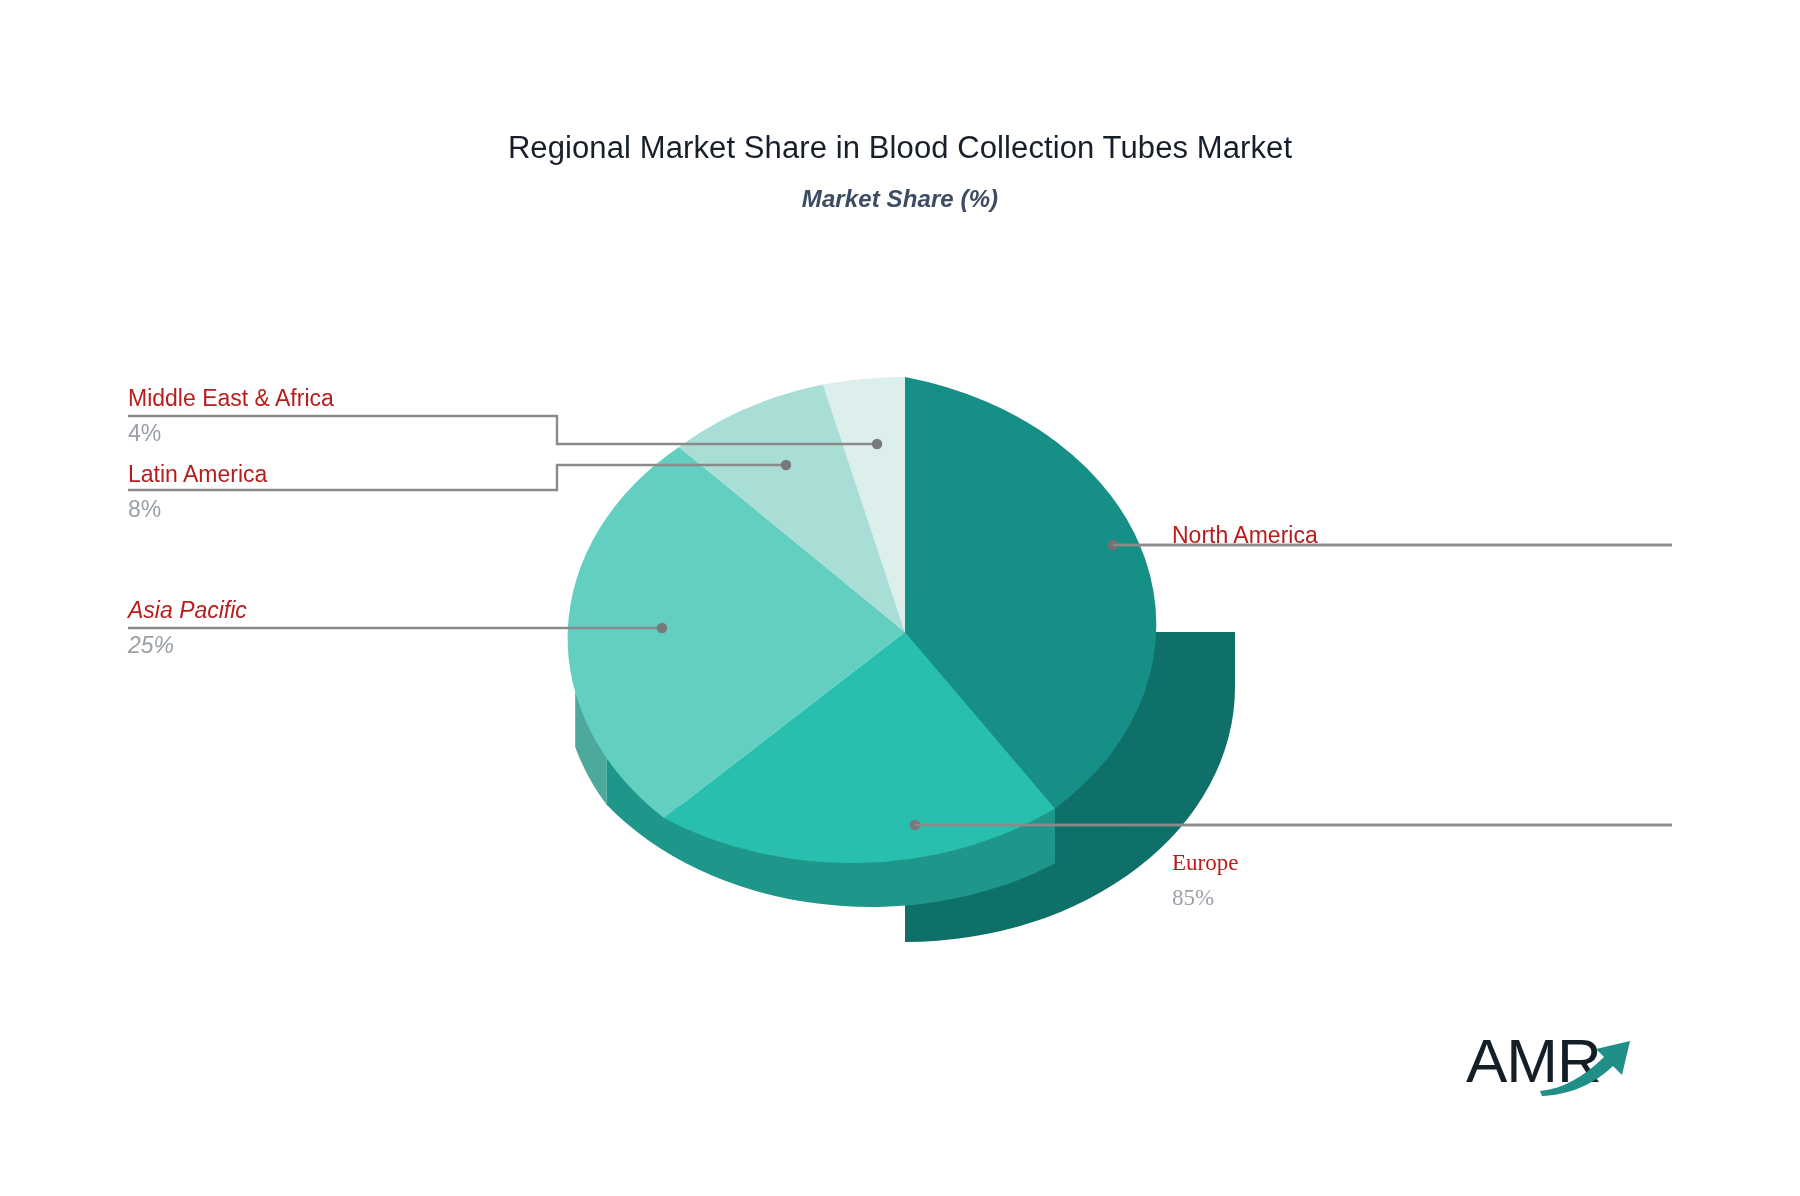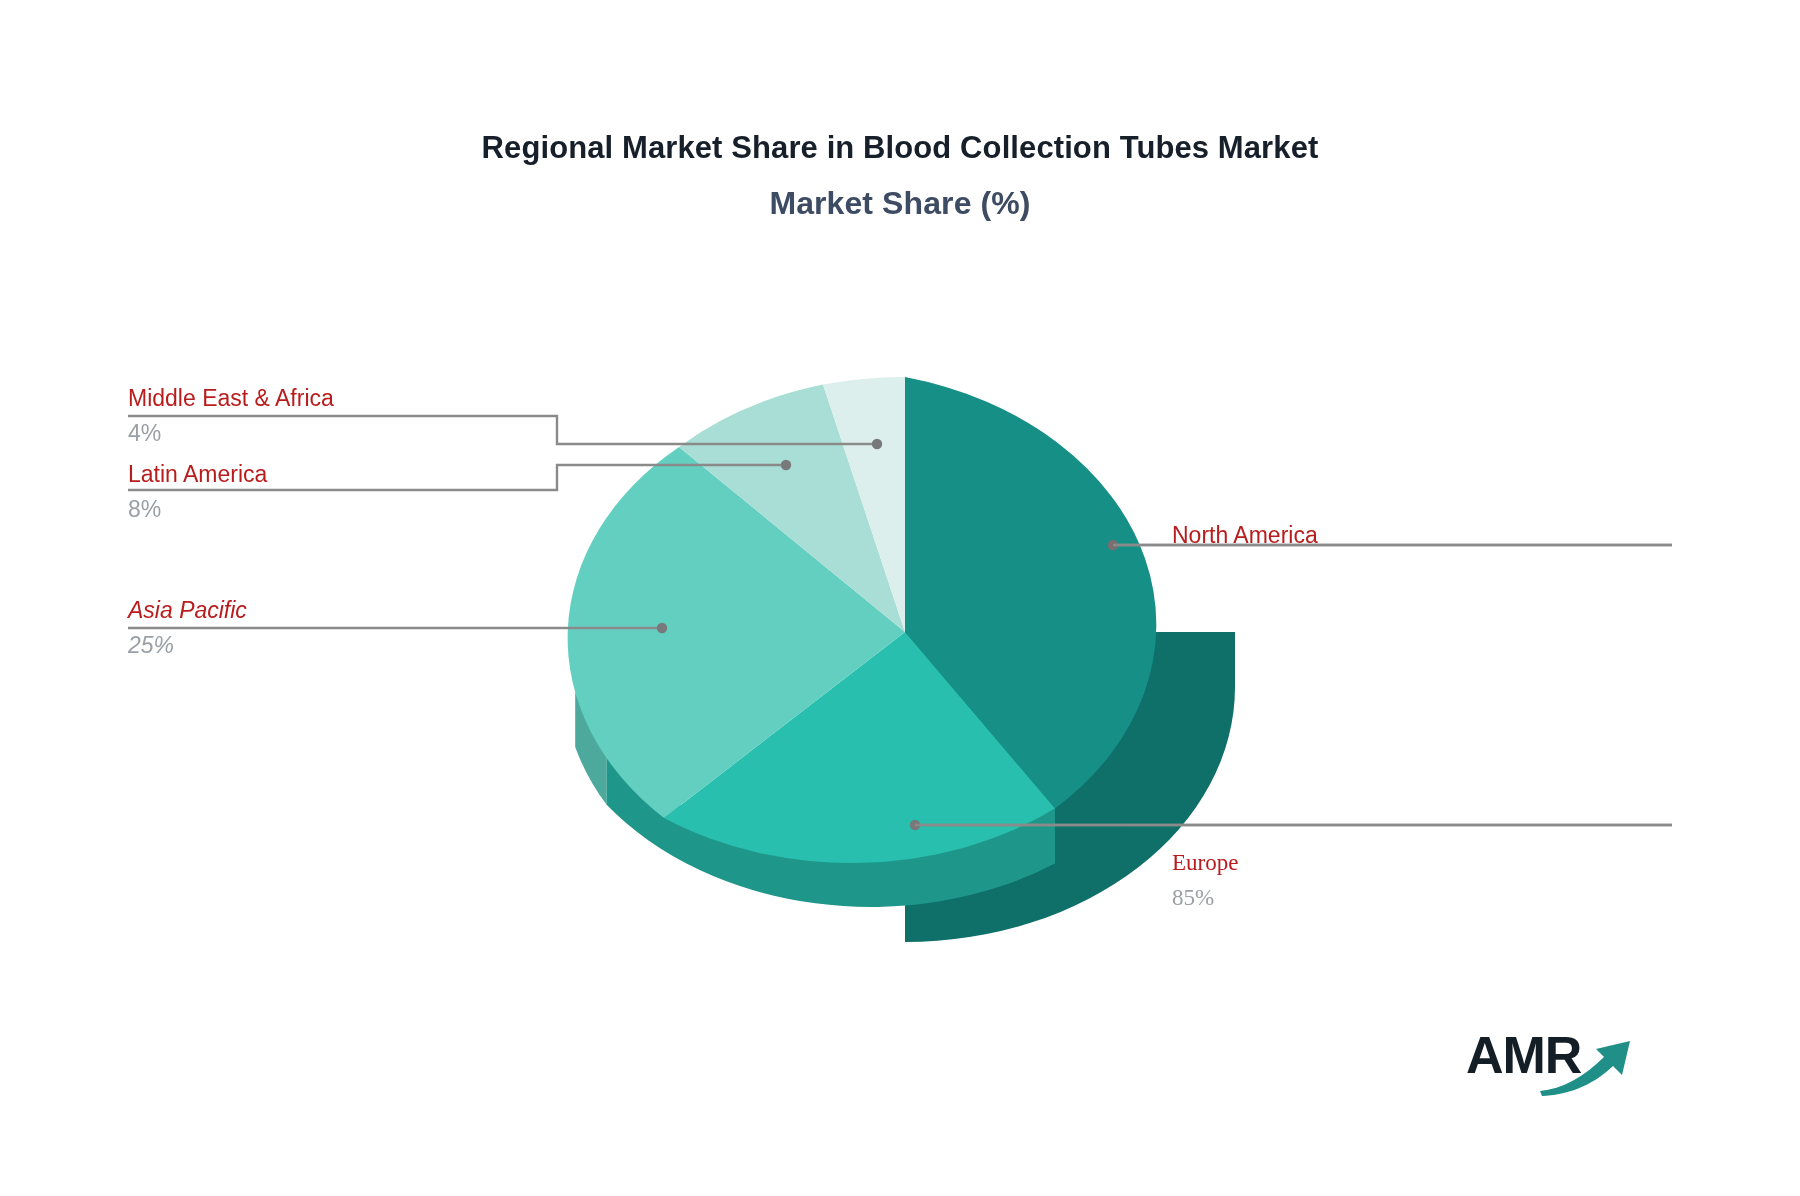--- a/index.html
+++ b/index.html
@@ -24,34 +24,35 @@
   }
 
   
   .chart-title {
     position: absolute;
     left: 0;
     top: 130px;
     width: 1800px;
     text-align: center;
     font-size: 31px;
-    font-weight: bold;
+    font-weight: normal;
     color: #17202a;
     letter-spacing: 0.1px;
   }
   .chart-subtitle {
     position: absolute;
     left: 0;
     top: 185px;
     width: 1800px;
     text-align: center;
-    font-size: 32px;
+    font-size: 24px;
     font-weight: bold;
     color: #3d4b63;
     letter-spacing: 0.1px;
+    font-style: italic;
   }
 
   
   #pie-svg {
     position: absolute;
     left: 0; top: 0;
     width: 1800px;
     height: 1196px;
   }
 
@@ -81,22 +82,22 @@
     position: absolute;
     left: 1466px;
     top: 1023px;
     width: 180px;
     height: 72px;
   }
   #amr-logo .amr-text {
     position: absolute;
     left: 0;
     top: 2px;
-    font-size: 52px;
-    font-weight: bold;
+    font-size: 62px;
+    font-weight: normal;
     letter-spacing: -1px;
     color: #141e26;
     font-family: "Liberation Sans", sans-serif;
   }
   #amr-logo svg {
     position: absolute;
     left: 68px;
     top: 4px;
   }
 </style>

